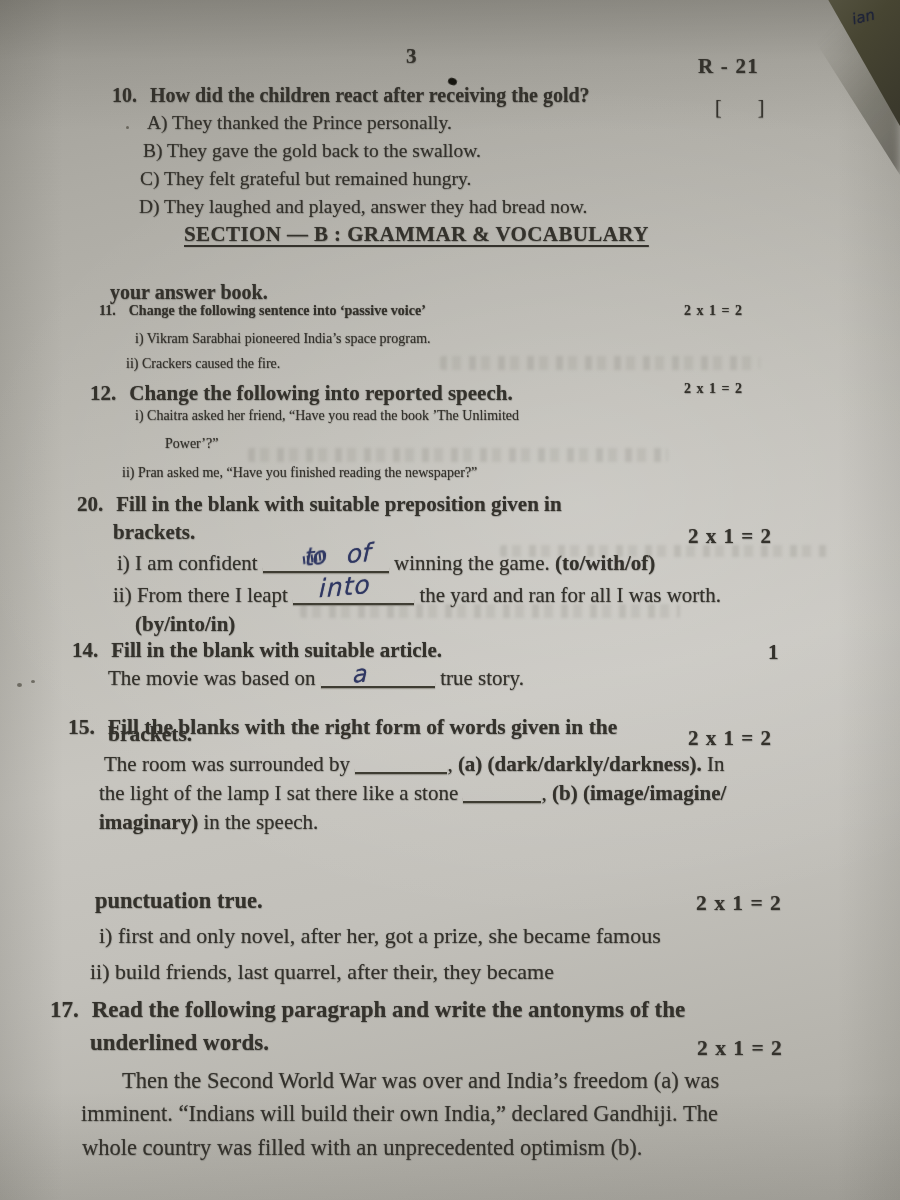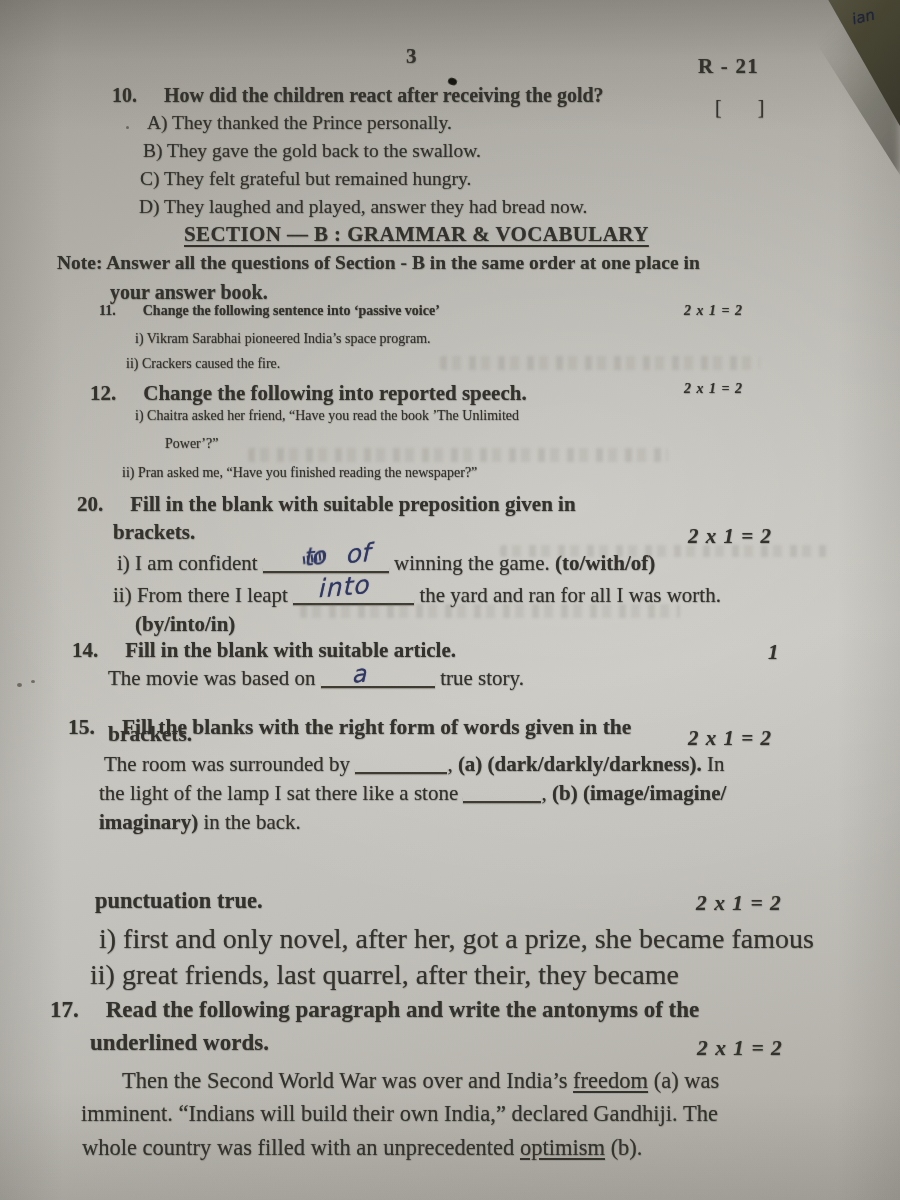--- a/index.html
+++ b/index.html
@@ -10,27 +10,27 @@
       radial-gradient(900px 620px at 64% 42%, rgba(255,255,255,0.20), rgba(255,255,255,0) 68%),
       linear-gradient(180deg, rgba(50,48,40,0.26) 0%, rgba(50,48,40,0.08) 5%, rgba(50,48,40,0) 11%),
       linear-gradient(90deg, rgba(50,48,40,0.13) 0%, rgba(50,48,40,0) 7%, rgba(50,48,40,0) 93%, rgba(50,48,40,0.10) 100%),
       linear-gradient(0deg, rgba(50,48,40,0.12) 0%, rgba(50,48,40,0) 9%),
       linear-gradient(168deg, #a09e97 0%, #adaba4 15%, #bcbab3 38%, #c7c5bf 58%, #c2c0ba 72%, #b6b4ad 88%, #adaba4 100%);
   }
   .line{position:absolute;white-space:nowrap;color:#34322c;
         text-shadow:0 0 1px rgba(52,50,44,0.55), 0.5px 0.6px 0.8px rgba(52,50,44,0.22);}
   .b{font-weight:700;}
   .f195{font-size:19.5px}.f20{font-size:20px}.f205{font-size:14px}
-  .f21{font-size:21px}.f215{font-size:21.5px}.f22{font-size:28px}
+  .f21{font-size:21px}.f215{font-size:21.5px}.f22{font-size:22px}
   .f225{font-size:22.5px}.f23{font-size:23px}
-  .qno{margin-right:27px;}
+  .qno{margin-right:13px;}
   .ls1{letter-spacing:1.2px;}
   .heading-underline{text-decoration:underline;text-decoration-thickness:2px;text-underline-offset:4px;letter-spacing:0.4px;}
-  .uw{text-decoration:underline;text-decoration-thickness:2px;text-underline-offset:3px;}
-  .marks{letter-spacing:1px;font-weight:700;font-style:italic;}
+  .uw{text-decoration-thickness:2px;text-underline-offset:3px;}
+  .marks{letter-spacing:1px;font-weight:700;}
   .blank{display:inline-block;position:relative;vertical-align:-3px;
          border-bottom:2.4px solid #3e3c32;box-shadow:0 1px 1px rgba(62,60,50,0.35);height:4px;}
   .hand{font-family:"DejaVu Sans",sans-serif;font-style:italic;color:#2f3762;
         text-shadow:0 0 1px rgba(47,55,98,0.75);}
   .hand-abs{position:absolute;transform:rotate(-5deg) skewX(-7deg);}
   .scribble{letter-spacing:-2px;filter:blur(0.5px);}
   .scribble::after{content:"";position:absolute;left:-4px;right:-2px;top:40%;height:8px;
         background:repeating-linear-gradient(93deg, rgba(47,55,98,0) 0 2px, #2f3762 2px 4px);
         transform:rotate(-7deg);filter:blur(0.6px);}
   .ink-dot{position:absolute;left:448px;top:78px;width:9px;height:7px;background:#16150f;
@@ -62,21 +62,20 @@
   <div class="line b f21 ls1" style="left:698px;top:54px">R - 21</div>
 
   <div class="line b f20" style="left:112px;top:84px"><span class="qno">10.</span><span>How did the children react after receiving the gold?</span></div>
   <div class="line f20" style="left:715px;top:96px"><span>[</span><span style="margin-left:36px">]</span></div>
   <div class="line f195" style="left:147px;top:112px">A) They thanked the Prince personally.</div>
   <div class="line f195" style="left:143px;top:140px">B) They gave the gold back to the swallow.</div>
   <div class="line f195" style="left:140px;top:168px">C) They felt grateful but remained hungry.</div>
   <div class="line f195" style="left:139px;top:196px">D) They laughed and played, answer they had bread now.</div>
 
   <div class="line b f21 heading-underline" style="left:184px;top:222px">SECTION — B : GRAMMAR &amp; VOCABULARY</div>
-  <div class="line b f195" style="left:57px;top:252px">Note: Answer all the questions of Section - B in the same order at one place in</div>
   <div class="line b f20" style="left:110px;top:281px">your answer book.</div>
 
   <div class="line b f205" style="left:99px;top:303px"><span class="qno">11.</span><span>Change the following sentence into ‘passive voice’</span></div>
   <div class="line marks f205" style="left:684px;top:303px">2 x 1 = 2</div>
   <div class="line f205" style="left:135px;top:331px">i)  Vikram Sarabhai pioneered India’s space program.</div>
   <div class="line f205" style="left:126px;top:356px">ii) Crackers caused the fire.</div>
 
   <div class="line b f21" style="left:90px;top:381px"><span class="qno">12.</span><span>Change the following into reported speech.</span></div>
   <div class="line marks f205" style="left:684px;top:381px">2 x 1 = 2</div>
   <div class="line f205" style="left:135px;top:408px">i)  Chaitra asked her friend, “Have you read the book ’The Unlimited</div>
@@ -118,27 +117,27 @@
     <span class="b">(a) (dark/darkly/darkness).</span>
     <span>In</span>
   </div>
   <div class="line f21" style="left:99px;top:781px">
     <span>the light of the lamp I sat there like a stone</span>
     <span class="blank" style="width:78px"></span><span>,</span>
     <span class="b">(b) (image/imagine/</span>
   </div>
   <div class="line f21" style="left:99px;top:810px">
     <span class="b">imaginary)</span>
-    <span>in the back.</span>
+    <span>in the speech.</span>
   </div>
 
   <div class="line b f225" style="left:95px;top:888px">punctuation true.</div>
   <div class="line marks f215" style="left:696px;top:891px">2 x 1 = 2</div>
   <div class="line f22" style="left:99px;top:923px">i)  first and only novel, after her, got a prize, she became famous</div>
-  <div class="line f22" style="left:90px;top:959px">ii) great friends, last quarrel, after their, they became</div>
+  <div class="line f22" style="left:90px;top:959px">ii) build friends, last quarrel, after their, they became</div>
 
   <div class="line b f23" style="left:50px;top:997px"><span class="qno">17.</span><span>Read the following paragraph and write the antonyms of the</span></div>
   <div class="line b f23" style="left:90px;top:1030px">underlined words.</div>
   <div class="line marks f215" style="left:697px;top:1036px">2 x 1 = 2</div>
   <div class="line f225" style="left:122px;top:1068px">
     <span>Then the Second World War was over and India’s</span>
     <span class="uw">freedom</span>
     <span>(a) was</span>
   </div>
   <div class="line f225" style="left:81px;top:1101px">imminent. “Indians will build their own India,” declared Gandhiji. The</div>

